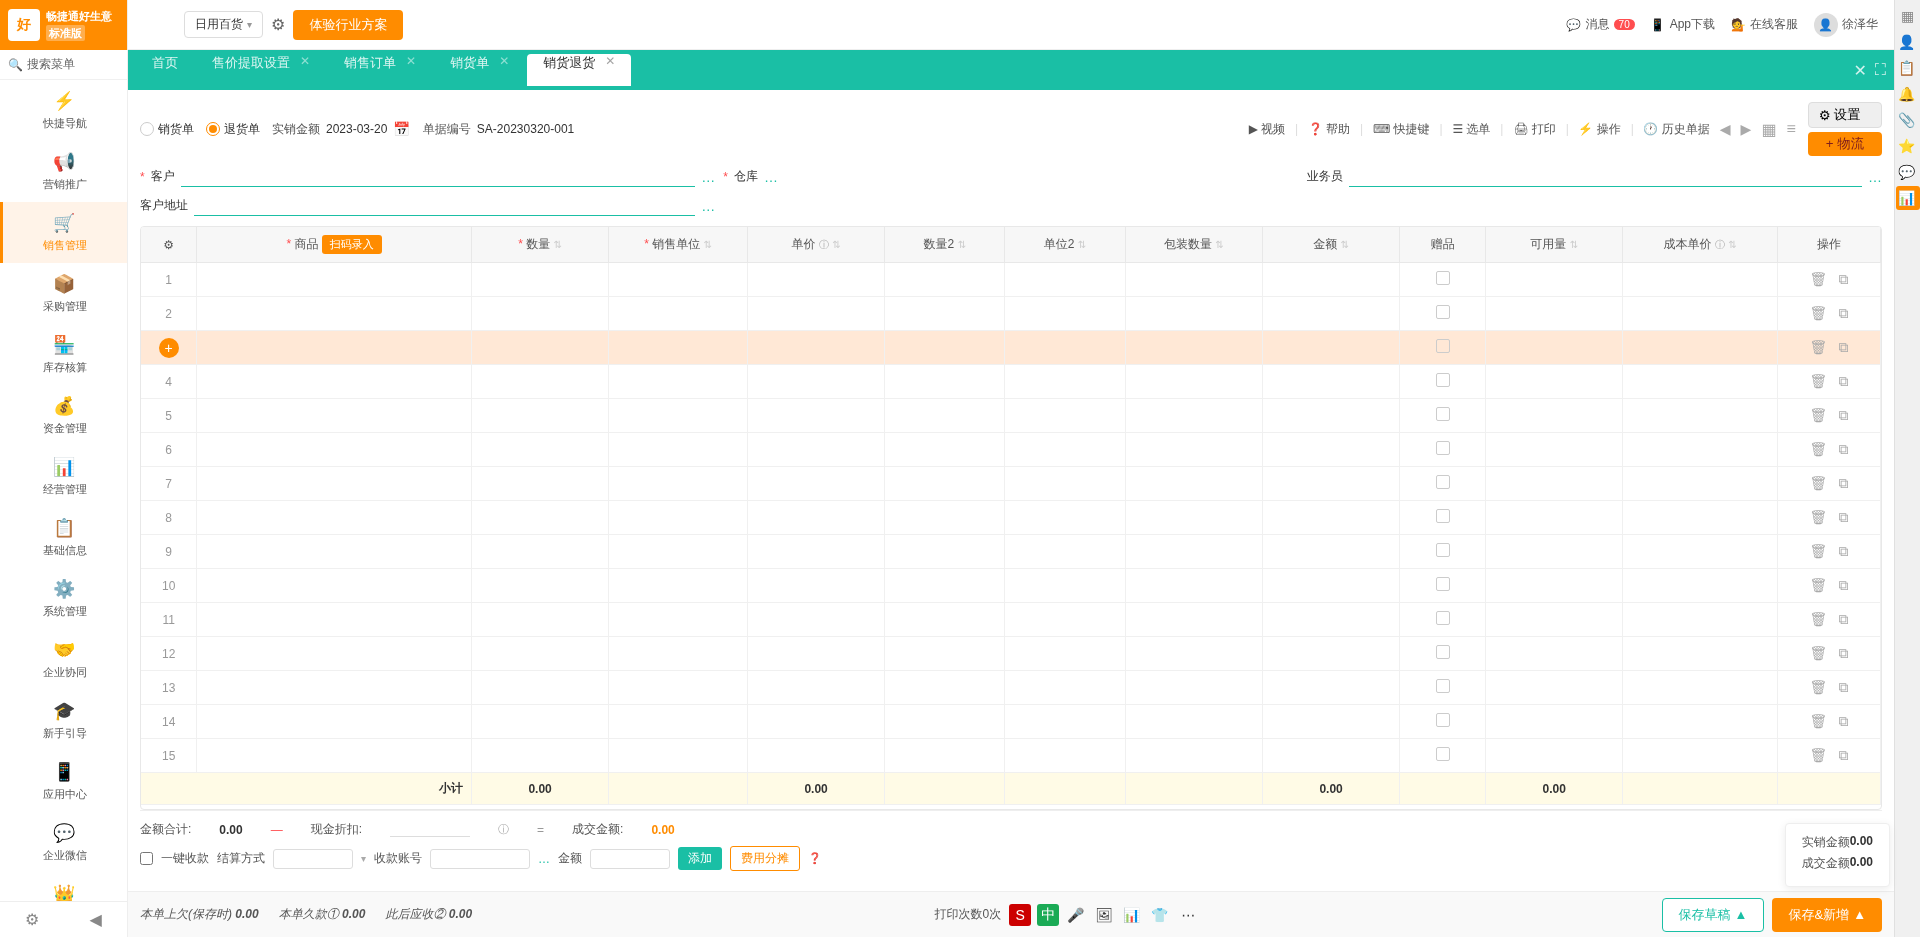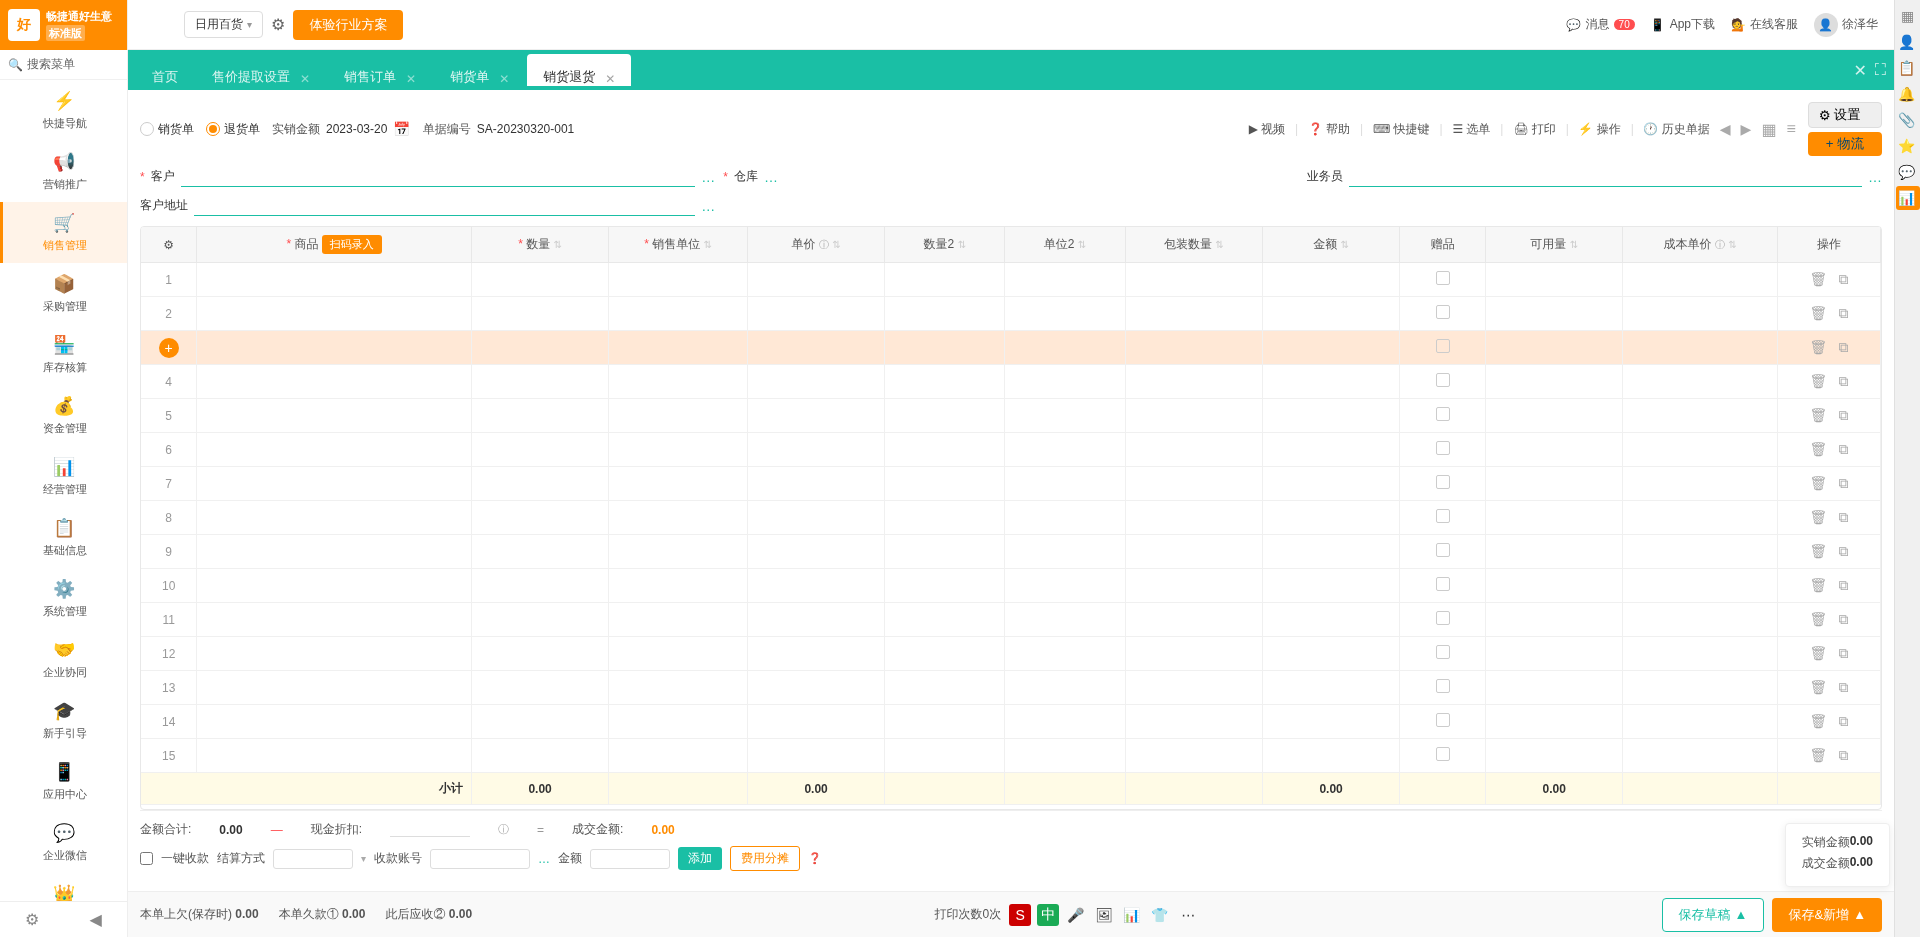--- a/index.html
+++ b/index.html
@@ -30,41 +30,41 @@
     .topbar-selector .arrow { color: #999; font-size: 10px; }
     .topbar-settings { font-size: 16px; color: #666; cursor: pointer; }
     .topbar-trial-btn { background: #ff8c00; color: #fff; border: none; border-radius: 4px; padding: 6px 16px; font-size: 13px; cursor: pointer; }
     .topbar-right { display: flex; align-items: center; gap: 16px; font-size: 12px; color: #555; }
     .topbar-right .item { display: flex; align-items: center; gap: 4px; cursor: pointer; }
     .badge { background: #ff4d4f; color: #fff; border-radius: 10px; font-size: 10px; padding: 0 5px; min-width: 18px; text-align: center; }
     .avatar { width: 24px; height: 24px; border-radius: 50%; background: #ddd; display: flex; align-items: center; justify-content: center; color: #888; font-size: 12px; }
 
     
     .tabbar { height: 40px; background: #1abfa5; display: flex; align-items: center; padding: 0 0 0 8px; gap: 2px; }
-    .tab { height: 32px; display: flex; align-items: flex-end; padding: 0 16px; cursor: pointer; font-size: 13px; color: rgba(255,255,255,0.85); position: relative; gap: 6px; }
+    .tab { height: 32px; display: flex; align-items: flex-start; padding: 0 16px; cursor: pointer; font-size: 13px; color: rgba(255,255,255,0.85); position: relative; gap: 6px; }
     .tab.active { background: #fff; color: #333; border-radius: 4px 4px 0 0; }
     .tab .close-btn { font-size: 12px; color: inherit; opacity: 0.6; margin-left: 4px; }
     .tab.active .close-btn { color: #666; }
 
     
     .content { flex: 1; background: #fff; overflow: hidden; display: flex; flex-direction: column; padding: 12px; }
 
     
     .form-header { display: flex; align-items: center; gap: 12px; margin-bottom: 10px; }
     .radio-group { display: flex; gap: 12px; align-items: center; }
     .radio-item { display: flex; align-items: center; gap: 4px; cursor: pointer; font-size: 12px; }
     .radio-circle { width: 14px; height: 14px; border-radius: 50%; border: 1.5px solid #ccc; display: flex; align-items: center; justify-content: center; }
     .radio-circle.selected { border-color: #ff8c00; }
     .radio-circle.selected::after { content: ''; width: 8px; height: 8px; border-radius: 50%; background: #ff8c00; }
     .form-field { display: flex; align-items: center; gap: 6px; font-size: 12px; }
     .form-field label { color: #555; white-space: nowrap; }
     .form-field .value { color: #333; }
     .form-field .date-icon { color: #aaa; font-size: 14px; cursor: pointer; }
     .setting-btn { border: 1px solid #ddd; border-radius: 4px; padding: 3px 10px; cursor: pointer; display: flex; align-items: center; gap: 3px; }
-    .add-logistics-btn { background: #ff8c00; color: #0c4a6e; border: none; border-radius: 4px; padding: 3px 18px; cursor: pointer; display: flex; align-items: center; gap: 3px; }
+    .add-logistics-btn { background: #ff8c00; color: #7f1d1d; border: none; border-radius: 4px; padding: 3px 18px; cursor: pointer; display: flex; align-items: center; gap: 3px; }
 
     
     .form-fields { display: grid; grid-template-columns: 1fr 1fr 1fr; gap: 8px; margin-bottom: 10px; }
     .field-row { display: flex; align-items: center; gap: 6px; }
     .field-label { color: #333; white-space: nowrap; font-size: 12px; }
     .field-required { color: #ff4d4f; }
     .field-input { flex: 1; border: none; border-bottom: 1px solid #1abfa5; padding: 3px 6px; font-size: 12px; color: #333; background: transparent; min-width: 0; }
     .field-input::placeholder { color: #ccc; }
     .field-dots { color: #1abfa5; cursor: pointer; font-size: 14px; }
 
@@ -94,21 +94,21 @@
     .footer-amounts .value { color: #333; font-weight: bold; }
     .footer-amounts .minus { color: #ff4d4f; }
     .footer-amounts .equals { color: #999; }
     .footer-amounts .result-label { color: #555; }
     .footer-amounts .result-value { color: #ff8c00; font-weight: bold; }
     .footer-payment { display: flex; align-items: center; gap: 8px; font-size: 12px; color: #555; margin-bottom: 8px; }
     .footer-payment input[type="checkbox"] { }
 
     
     .bottombar { height: 46px; background: #f9f9f9; border-top: 1px solid #eee; display: flex; align-items: center; justify-content: space-between; padding: 0 12px; }
-    .bottombar-left { display: flex; align-items: flex-start; gap: 20px; font-size: 12px; color: #555; }
+    .bottombar-left { display: flex; align-items: flex-start; gap: 20px; font-size: 12px; color: #555; font-style: italic; }
     .bottombar-center { display: flex; align-items: center; gap: 8px; }
     .print-count { font-size: 12px; color: #555; }
     .bottombar-icons { display: flex; gap: 6px; }
     .bottom-icon { width: 22px; height: 22px; border-radius: 3px; display: flex; align-items: center; justify-content: center; font-size: 14px; cursor: pointer; }
     .bottombar-right { display: flex; gap: 8px; }
     .save-draft-btn { background: #fff; border: 1px solid #1abfa5; color: #1abfa5; border-radius: 4px; padding: 7px 16px; font-size: 13px; cursor: pointer; display: flex; align-items: center; gap: 4px; }
     .save-new-btn { background: #ff8c00; border: none; color: #fff; border-radius: 4px; padding: 7px 16px; font-size: 13px; cursor: pointer; display: flex; align-items: center; gap: 4px; }
 
     
     .right-panel { width: 26px; background: #f0f0f0; display: flex; flex-direction: column; align-items: center; padding: 4px 0; gap: 2px; border-left: 1px solid #e0e0e0; }

